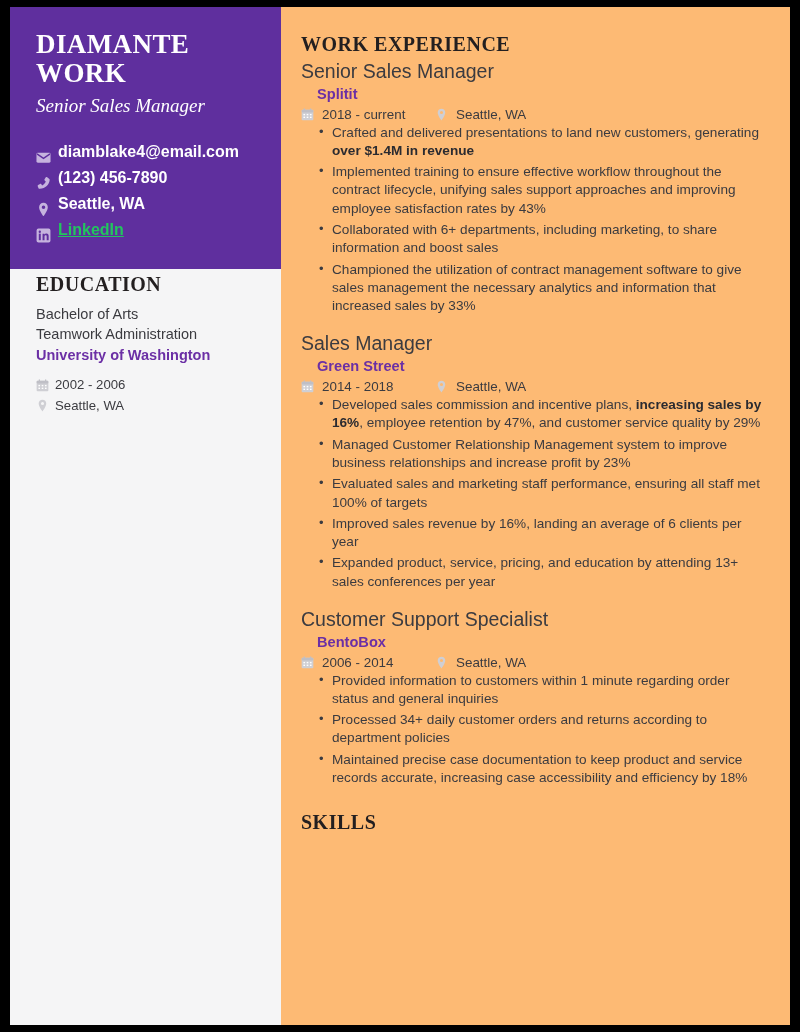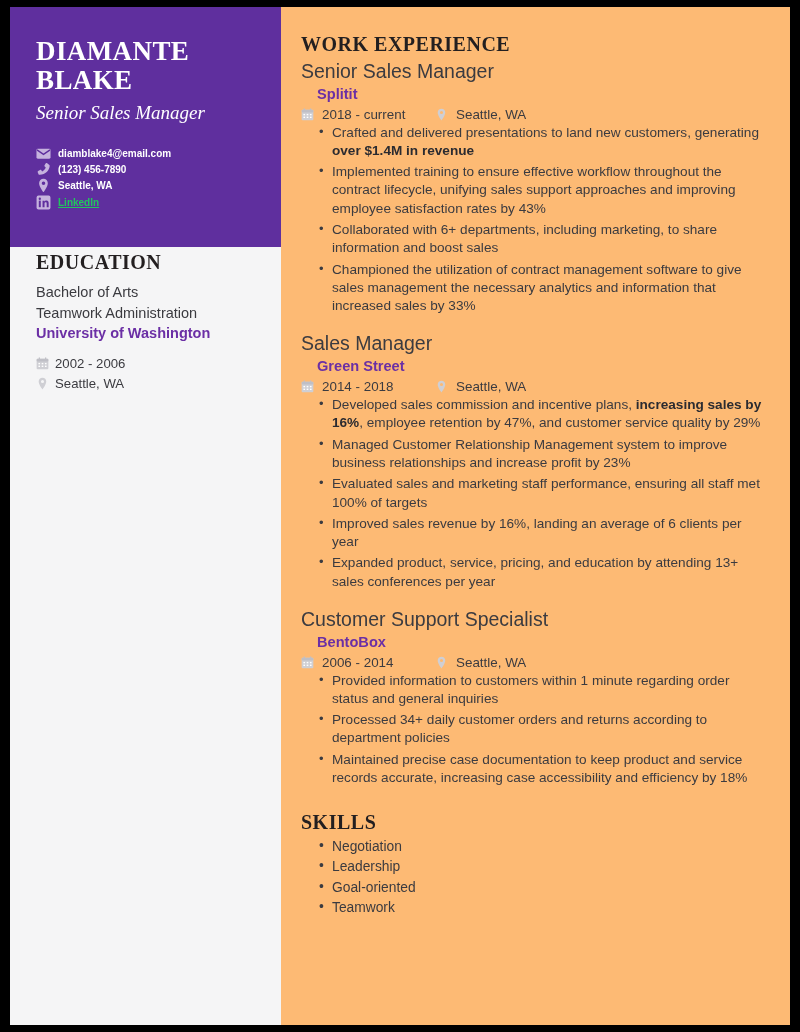--- a/index.html
+++ b/index.html
@@ -31,21 +31,21 @@
   .left-col {
     width: 271px;
     flex: 0 0 271px;
     background: #f5f5f6;
     display: flex;
     flex-direction: column;
   }
   .header-block {
     background: #5f2f9e;
     color: #ffffff;
-    padding: 30px 26px 26px 26px;
+    padding: 23px 26px 26px 26px;
     min-height: 240px;
   }
   .full-name {
     font-family: "Liberation Serif", serif;
     font-weight: bold;
     font-size: 27px;
     line-height: 1.08;
     letter-spacing: 0.4px;
     margin: 0 0 7px 0;
     color: #ffffff;
@@ -58,23 +58,23 @@
     margin: 0 0 21px 0;
     color: #ffffff;
   }
   .contact-list {
     list-style: none;
     margin: 0;
     padding: 0;
   }
   .contact-item {
     display: flex;
-    align-items: flex-start;
+    align-items: flex-end;
     gap: 7px;
-    font-size: 10px;
+    font-size: 16px;
     font-weight: bold;
     line-height: 1.62;
     color: #ffffff;
     white-space: nowrap;
   }
   .contact-item .c-ico {
     flex: 0 0 15px;
     width: 15px;
     height: 15px;
     display: inline-flex;
@@ -223,21 +223,21 @@
 <body>
 
 <div class="page">
   <div class="sheet">
 
     <aside class="left-col">
 
       <div class="header-block">
         <h1 class="full-name">
           <span>DIAMANTE</span><br>
-          <span>BLAKE</span>
+          <span>WORK</span>
         </h1>
         <div class="job-subtitle">Senior Sales Manager</div>
 
         <ul class="contact-list">
           <li class="contact-item">
             <span class="c-ico">
               <svg width="15" height="15" viewBox="0 0 16 16" fill="#e3d8f0">
                   <rect x="0.5" y="3" width="15" height="10.5" rx="1.4"></rect>
                   <path d="M1 4.2 L8 9 L15 4.2" stroke="#5f2f9e" stroke-width="1.5" fill="none"></path>
                 </svg>
@@ -431,23 +431,17 @@
           <ul class="bullets">
             <li><span>Provided information to customers within 1 minute regarding order status and general inquiries</span></li>
             <li><span>Processed 34+ daily customer orders and returns according to department policies</span></li>
             <li><span>Maintained precise case documentation to keep product and service records accurate, increasing case accessibility and efficiency by 18%</span></li>
           </ul>
         </div>
       </section>
 
       <section class="skills-block">
         <h2 class="section-title">SKILLS</h2>
-        <ul class="skills">
-          <li>Negotiation</li>
-          <li>Leadership</li>
-          <li>Goal-oriented</li>
-          <li>Teamwork</li>
-        </ul>
       </section>
 
     </main>
   </div>
 </div>
 
 </body></html>

